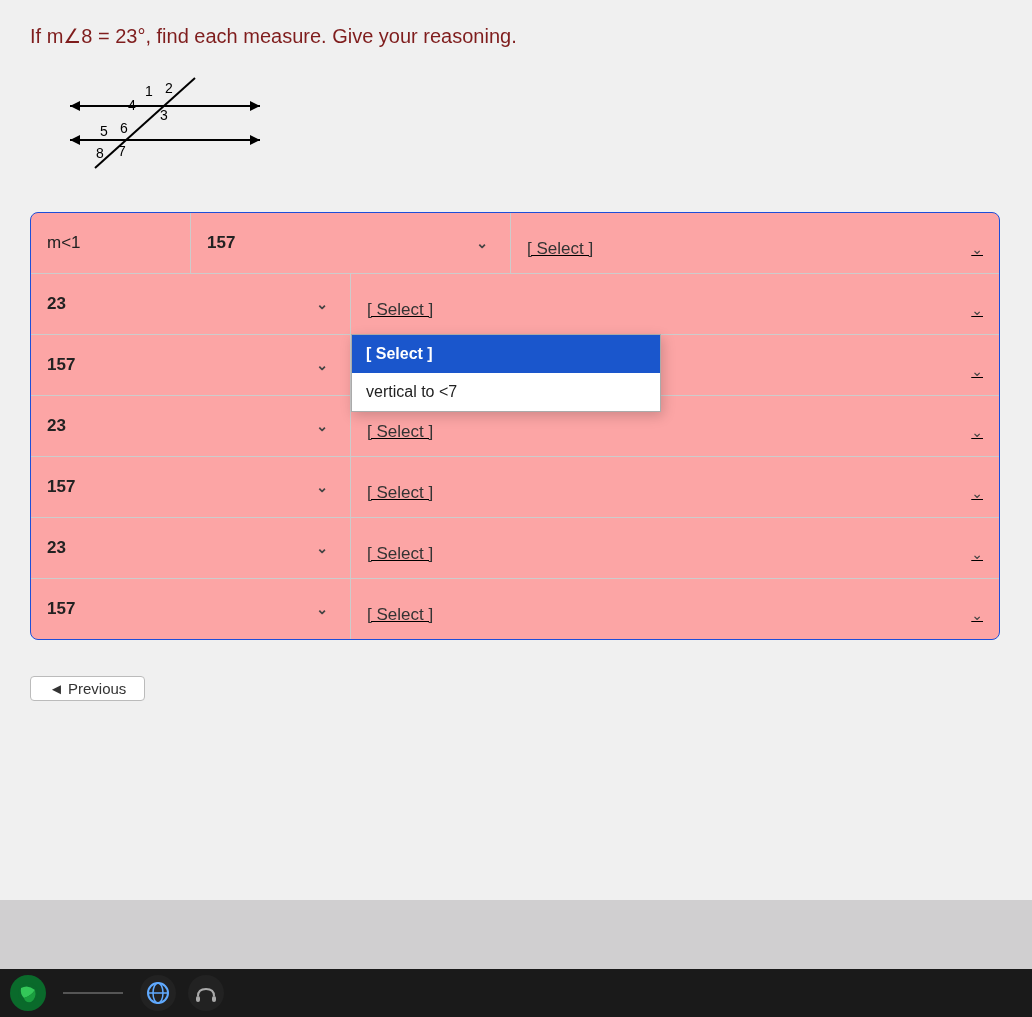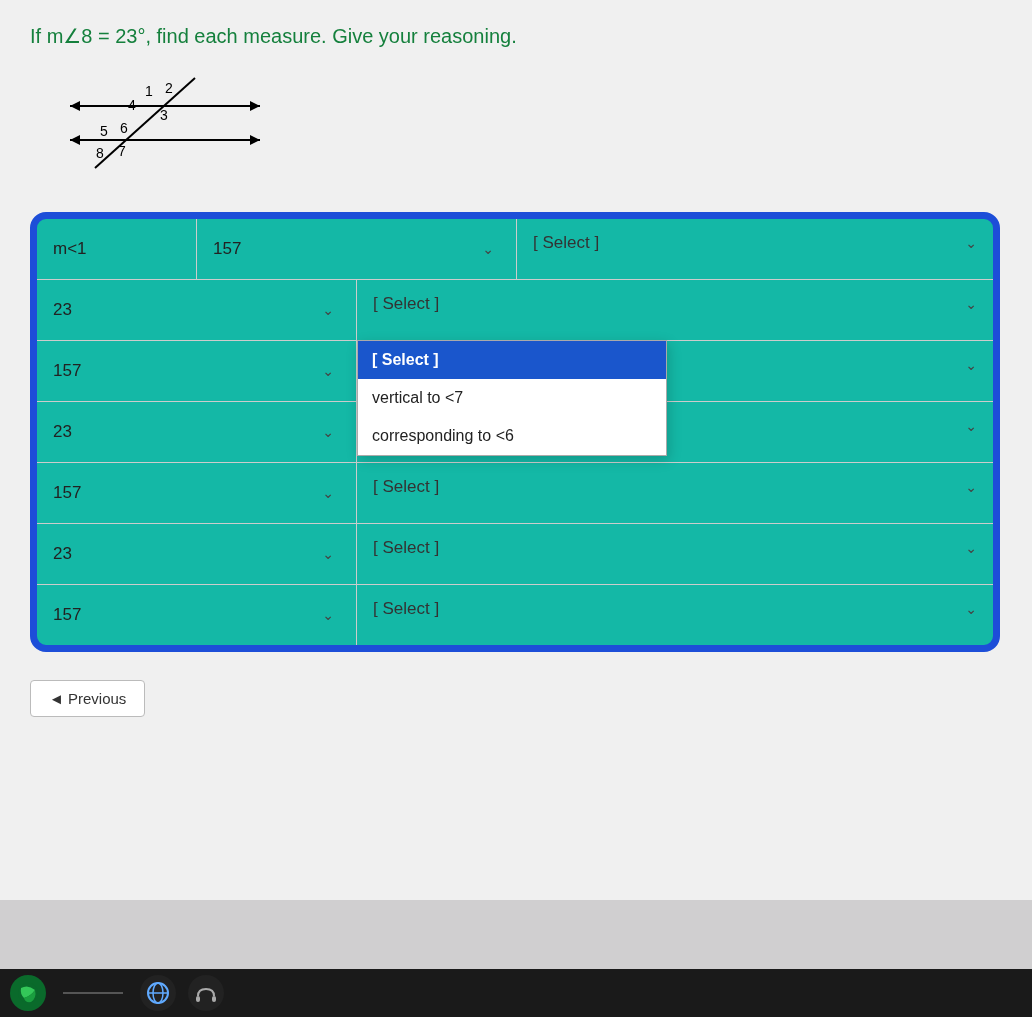--- a/index.html
+++ b/index.html
@@ -14,34 +14,34 @@
       background: #f0f0f0;
       width: 1032px;
       min-height: 900px;
       padding: 24px 30px 20px 30px;
       position: relative;
     }
     .question-title {
       font-size: 20px;
       font-weight: normal;
       margin-bottom: 20px;
-      color: #15803d;
+      color: #7f1d1d;
     }
     .diagram-area {
       margin-bottom: 30px;
       margin-left: 10px;
     }
     .diagram-svg {
       width: 230px;
       height: 110px;
     }
     .table-container {
-      background: #14b8a6;
-      border: 7px solid #1d4ed8;
-      border-radius: 16px;
+      background: #fca5a5;
+      border: 1px solid #1d4ed8;
+      border-radius: 8px;
       overflow: visible;
       width: 970px;
       margin-bottom: 20px;
     }
     .table-row {
       display: flex;
       align-items: center;
       border-bottom: 1px solid #ccc;
       min-height: 60px;
     }
@@ -59,39 +59,41 @@
       align-items: center;
     }
     .col-value {
       width: 320px;
       padding: 10px 16px;
       display: flex;
       align-items: center;
       border-right: 1px solid #ccc;
       min-height: 60px;
       position: relative;
+      font-weight: bold;
     }
     .value-number {
       font-size: 17px;
       color: #222;
       flex: 1;
     }
     .dropdown-arrow {
       font-size: 14px;
       color: #444;
       cursor: pointer;
       padding: 2px 6px;
     }
     .col-reason {
       flex: 1;
       padding: 10px 16px;
       display: flex;
-      align-items: flex-start;
+      align-items: flex-end;
       position: relative;
       min-height: 60px;
+      text-decoration: underline;
     }
     .select-box {
       display: flex;
       align-items: center;
       justify-content: space-between;
       width: 100%;
       border: none;
       background: transparent;
       font-size: 17px;
       color: #333;
@@ -130,25 +132,25 @@
       background: #1a56cc;
       color: white;
       font-weight: bold;
     }
     .previous-btn {
       display: inline-flex;
       align-items: center;
       background: white;
       border: 1px solid #bbb;
       border-radius: 4px;
-      padding: 9px 18px;
+      padding: 3px 18px;
       font-size: 15px;
       color: #333;
       cursor: pointer;
-      margin-top: 8px;
+      margin-top: 16px;
     }
     .taskbar {
       background: #1a1a1a;
       height: 48px;
       display: flex;
       align-items: center;
       padding: 0 10px;
       gap: 12px;
       position: fixed;
       bottom: 0;
@@ -235,21 +237,20 @@
       </div>
       <div class="col-reason dropdown-open-container">
         <div class="select-box">
           <span class="select-text">[ Select ]</span>
           <span class="select-chevron">⌄</span>
         </div>
 
         <div class="dropdown-popup">
           <div class="option selected">[ Select ]</div>
           <div class="option">vertical to &lt;7</div>
-          <div class="option">corresponding to &lt;6</div>
         </div>
       </div>
     </div>
 
     <div class="table-row">
       <div class="col-value">
         <span class="value-number">157</span>
         <span class="dropdown-arrow">⌄</span>
       </div>
       <div class="col-reason">

